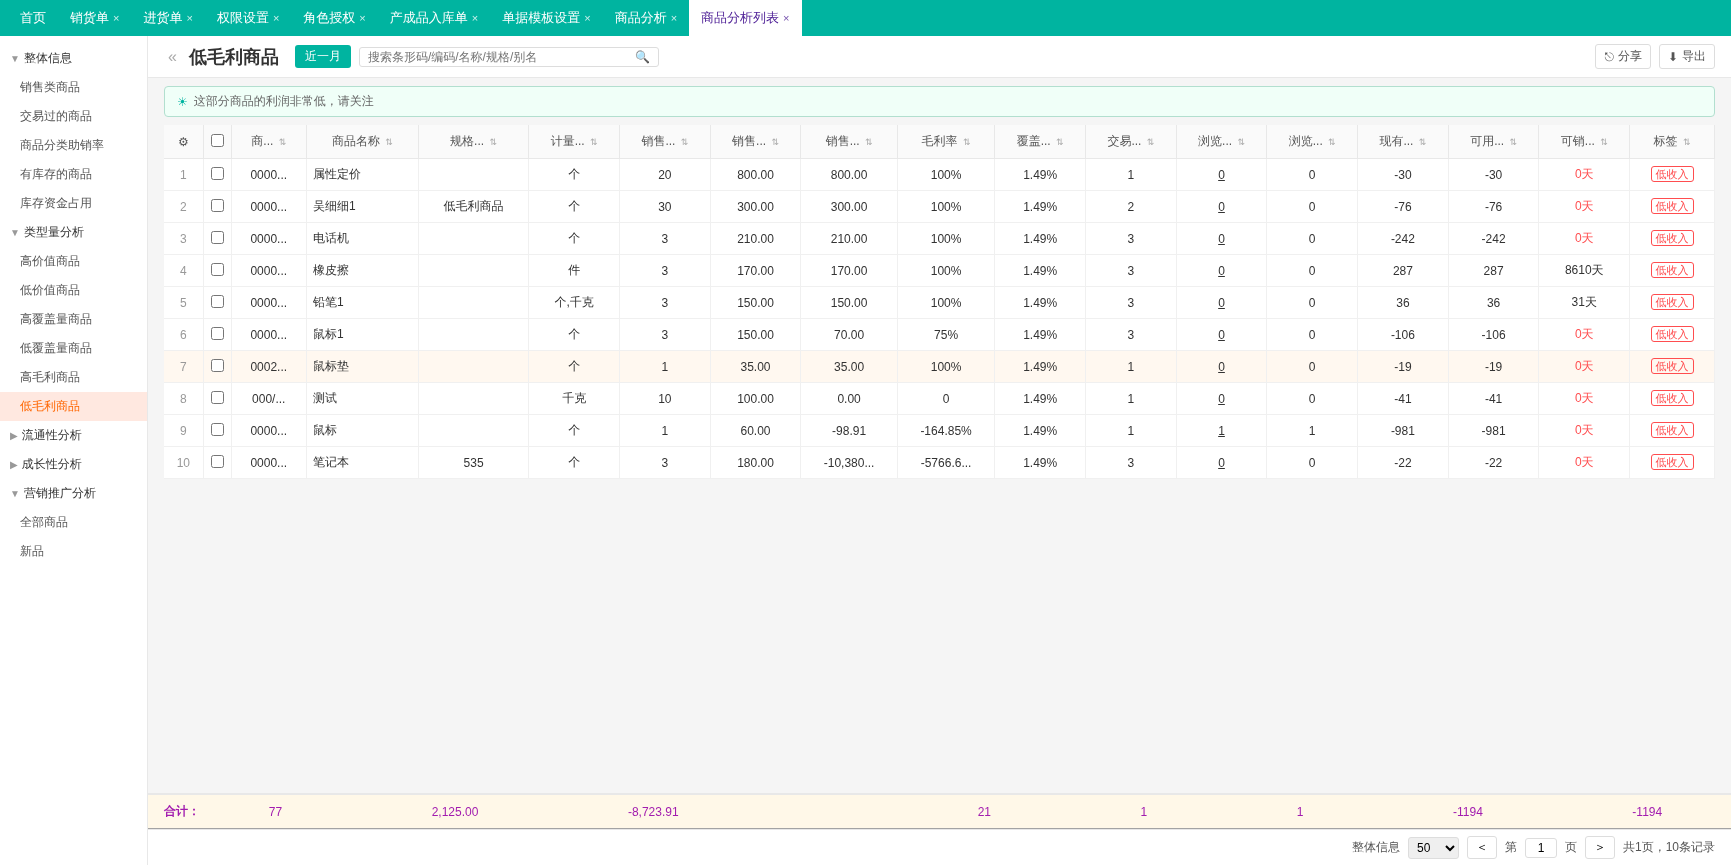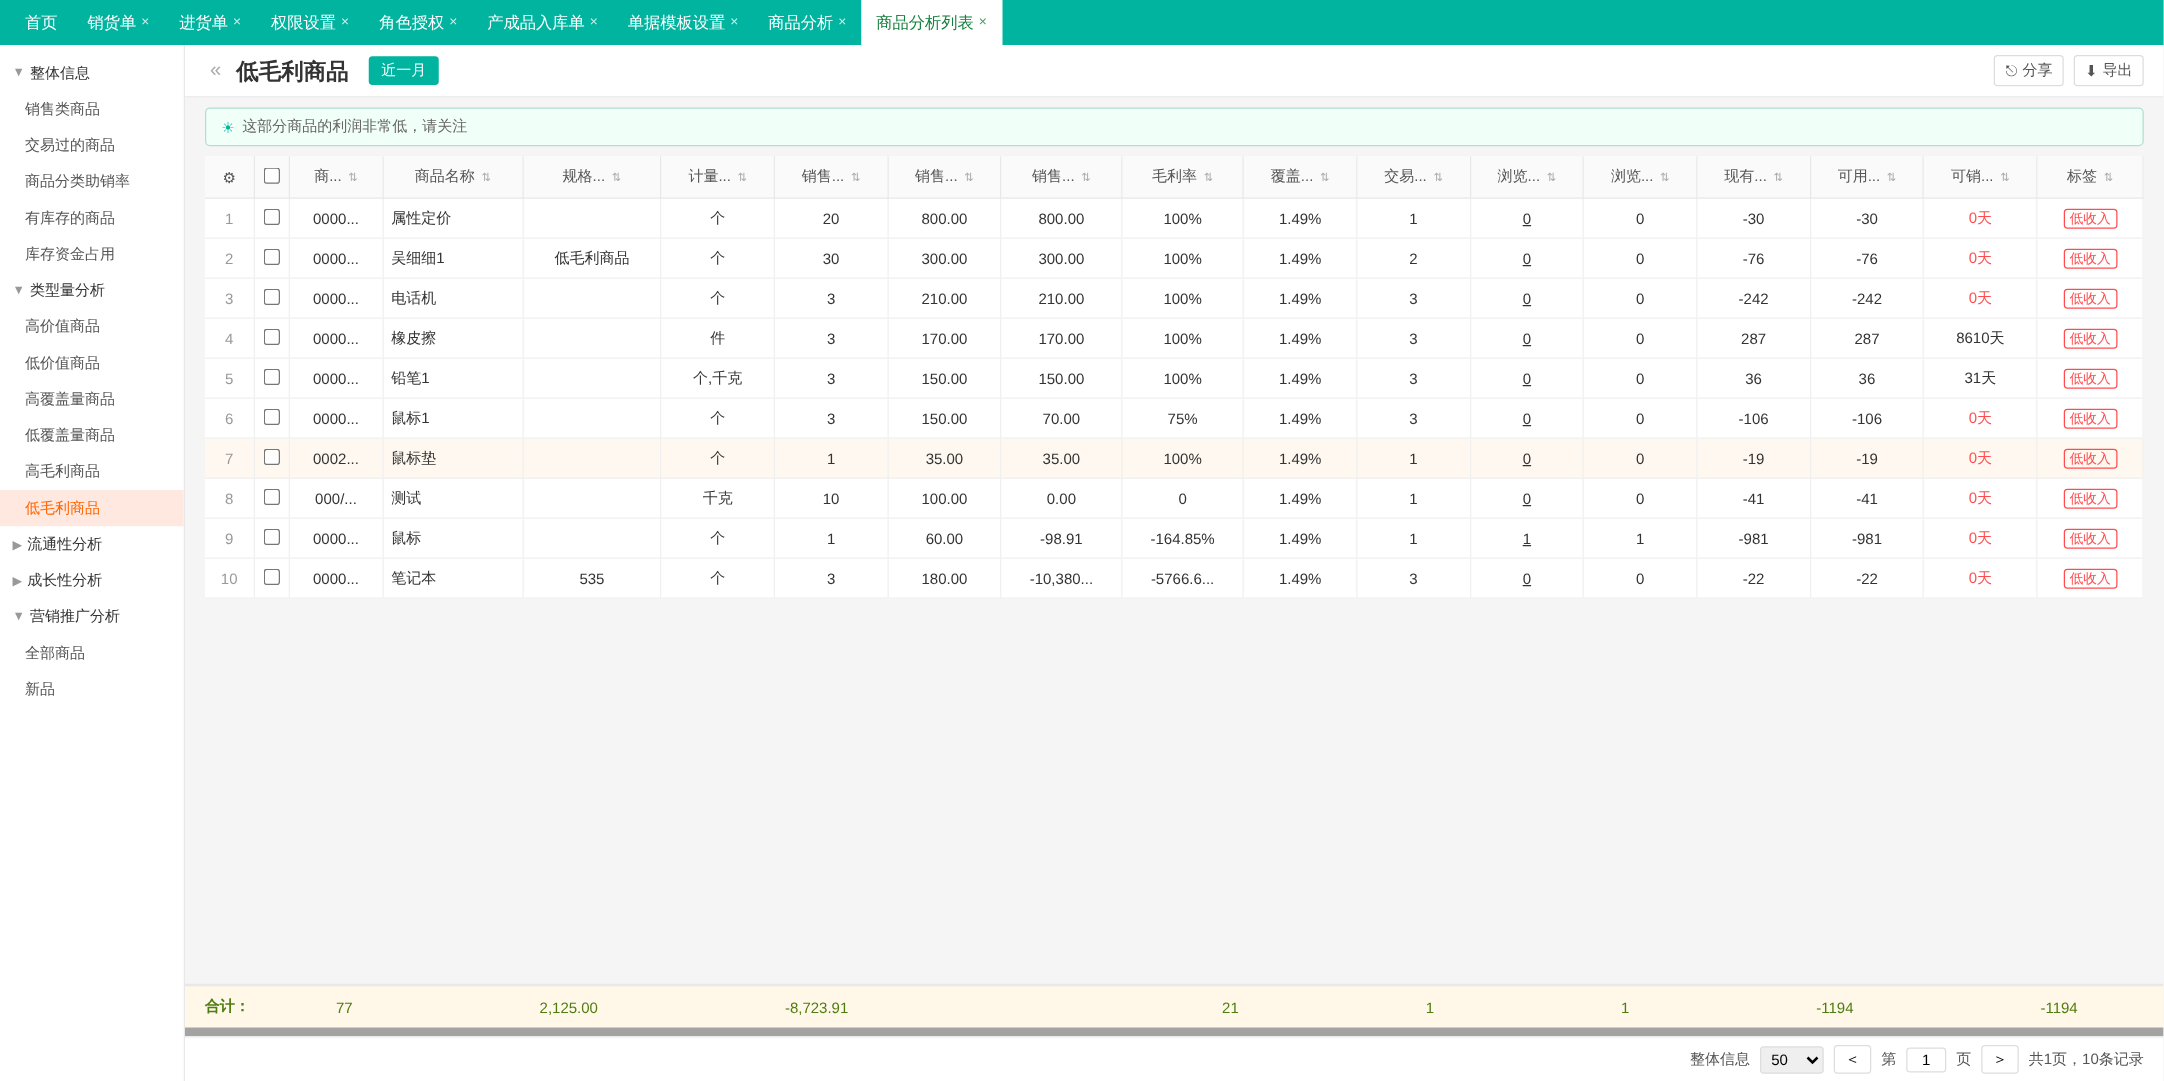--- a/index.html
+++ b/index.html
@@ -16,21 +16,21 @@
     .top-nav .nav-item {
       color: #fff;
       padding: 0 12px;
       height: 36px;
       display: flex;
       align-items: center;
       cursor: pointer;
       font-size: 13px;
       white-space: nowrap;
     }
-    .top-nav .nav-item.active { background: #fff; color: #15803d; }
+    .top-nav .nav-item.active { background: #fff; color: #4c1d95; }
     .top-nav .nav-item .close-x { margin-left: 4px; font-size: 11px; opacity: 0.8; }
 
     
     .main-layout {
       display: flex;
       height: calc(100vh - 36px);
       overflow: hidden;
     }
 
     
@@ -182,22 +182,22 @@
     .checkbox-cell { width: 28px; }
     
     
     .table-footer {
       background: #fff8e8;
       border-top: 2px solid #e8e8e8;
       display: flex;
       align-items: center;
       padding: 8px 16px;
       font-size: 12px;
-      color: #4d7c0f;
-      border-bottom: 7px solid #a3a3a3;
+      color: #a21caf;
+      border-bottom: 1px solid #a3a3a3;
     }
     .footer-label { font-weight: bold; margin-right: 16px; min-width: 30px; }
 
     
     .pagination-bar {
       display: flex;
       align-items: center;
       justify-content: flex-end;
       padding: 6px 16px;
       background: #fff;
@@ -293,20 +293,24 @@
     <div class="sidebar-item">全部商品</div>
     <div class="sidebar-item">新品</div>
   </div>
 
   <div class="content-area">
 
     <div class="content-header">
       <span class="collapse-btn">«</span>
       <span class="page-title">低毛利商品</span>
       <button class="filter-btn">近一月</button>
+      <div class="search-box">
+        <input type="text" placeholder="搜索条形码/编码/名称/规格/别名" style="">
+        <span class="search-icon">🔍</span>
+      </div>
       <div class="spacer"></div>
       <div class="action-btn">
         <span>⎋</span>
         <span>分享</span>
       </div>
       <div class="action-btn">
         <span>⬇</span>
         <span>导出</span>
       </div>
     </div>

